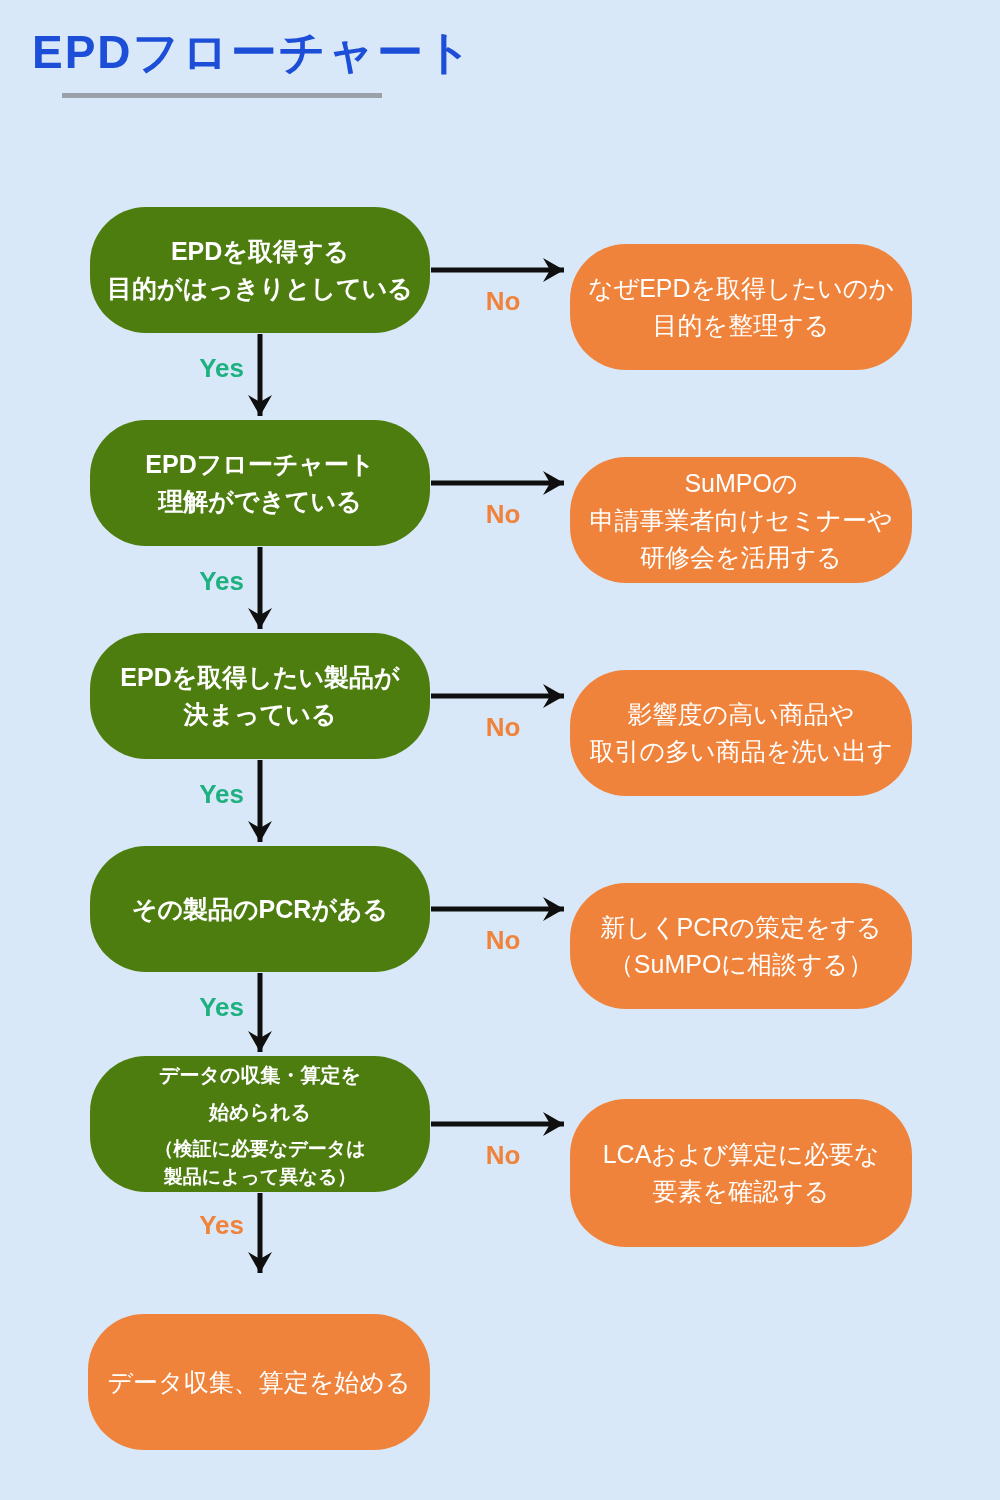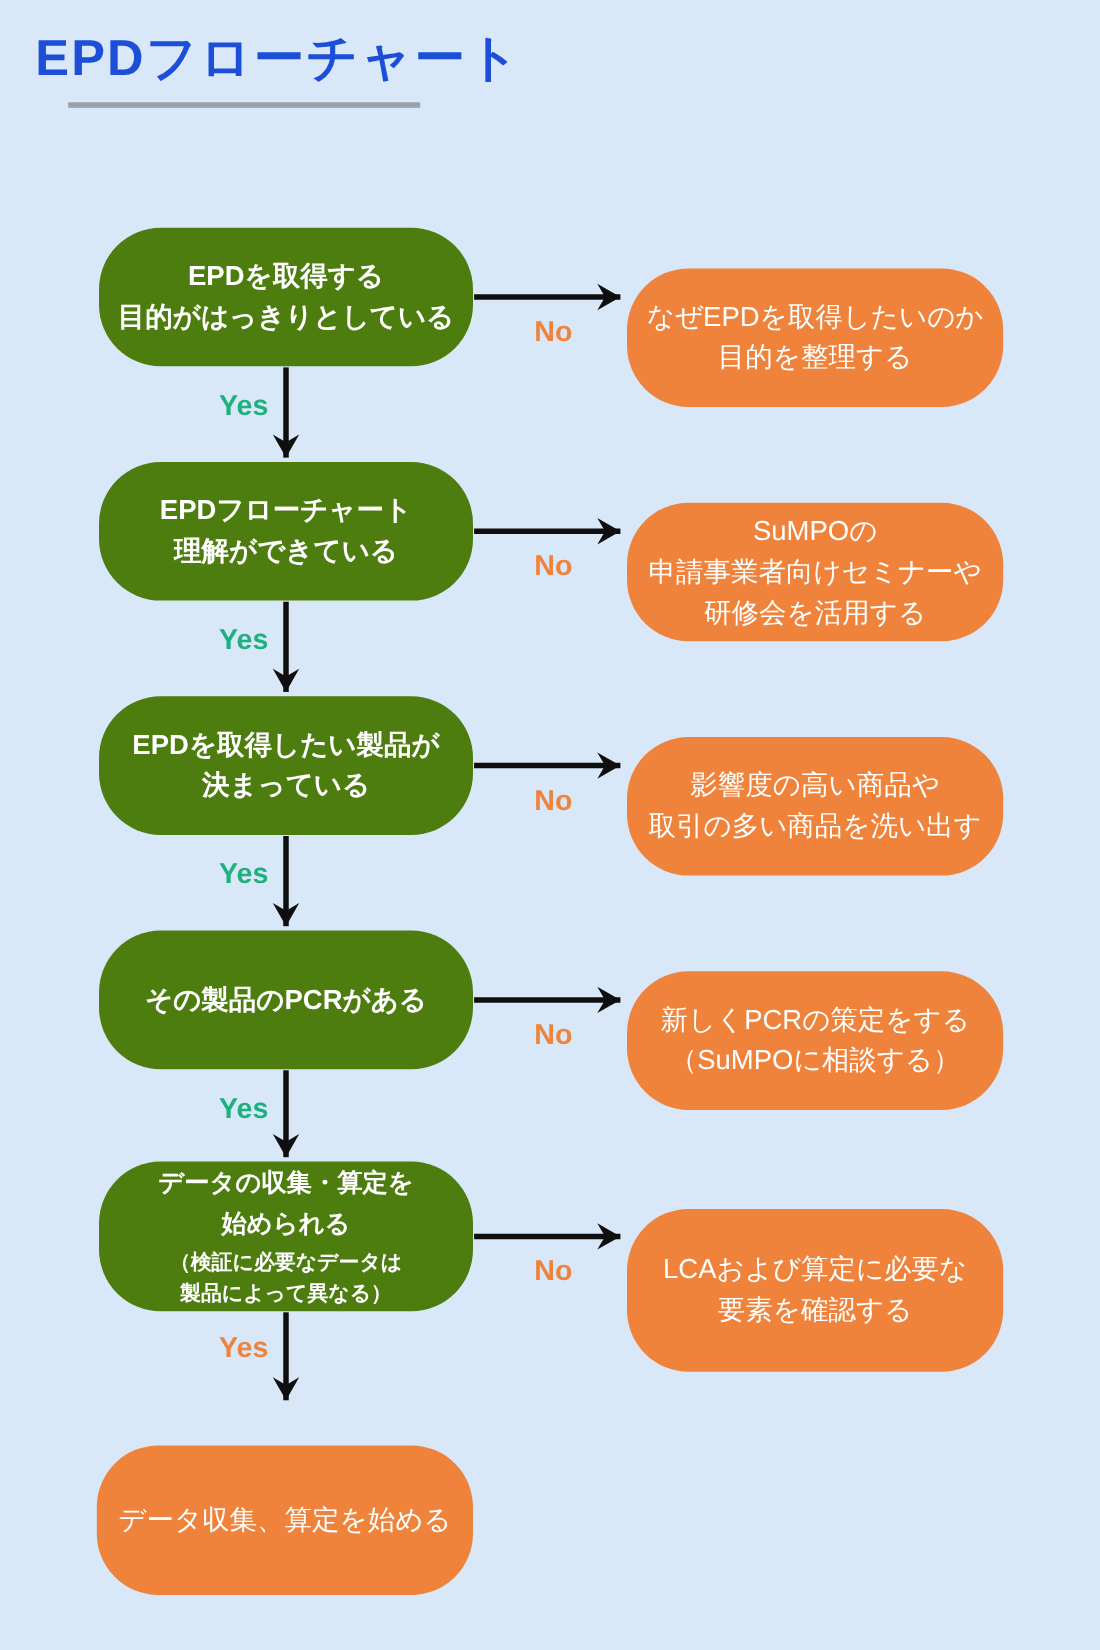--- a/index.html
+++ b/index.html
@@ -26,21 +26,21 @@
   .orange{background:#f0833b;margin-top:37px;}
   .col-left{left:90px;width:340px;}
   .col-right{left:570px;width:342px;}
   .r1{top:207px;height:126px;}
   .r2{top:420px;height:126px;}
   .r3{top:633px;height:126px;}
   .r4{top:846px;height:126px;}
   .r5l{top:1056px;height:136px;}
   .r5r{top:1062px;height:148px;}
   .final{left:88px;width:342px;top:1277px;height:136px;}
-  .q-main{white-space:pre-line;font-size:23px;line-height:37px;}
+  .q-main{white-space:pre-line;font-size:20px;line-height:37px;}
   .q-note{white-space:pre-line;font-size:19px;line-height:28px;margin-top:4px;}
   .flow-label{
     position:absolute;width:96px;font-size:26px;font-weight:700;
   }
   .yes{color:#1eb180;text-align:right;}
   .yes-orange{color:#f0833b;}
   .no{color:#f0833b;text-align:center;}
   svg.arrows{position:absolute;left:0;top:0;}
   svg.arrows line{stroke:#0f0f0f;stroke-width:5;}
 </style>

